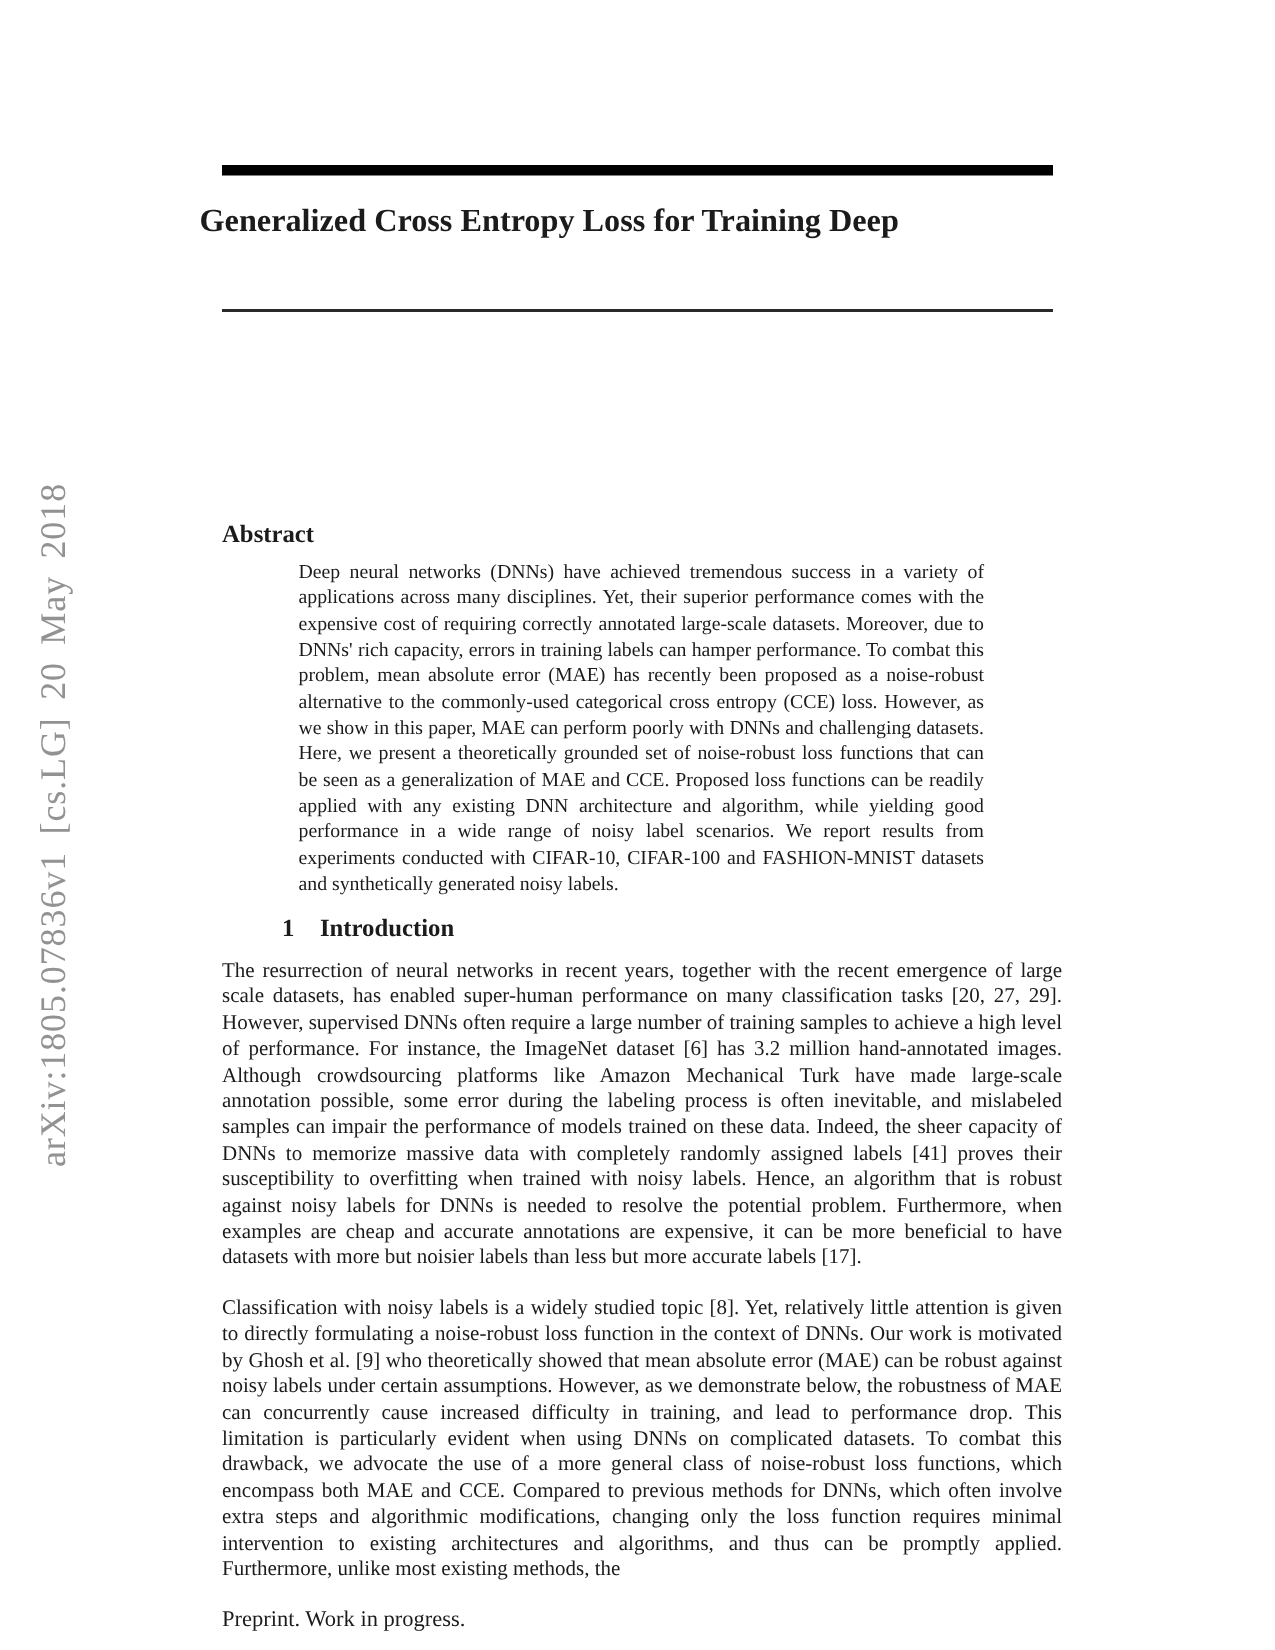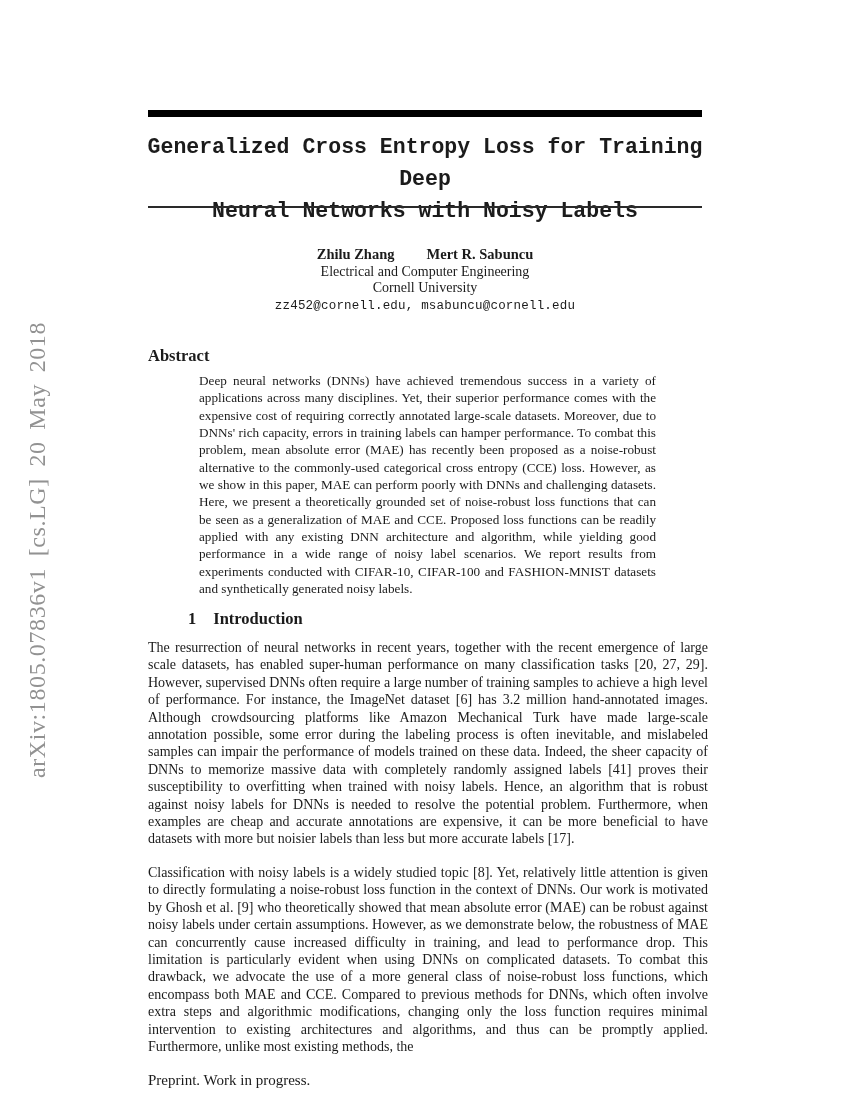--- a/index.html
+++ b/index.html
@@ -40,25 +40,23 @@
     left: 148px; top: 206px;
     width: 554px; height: 2px;
     background: #2a2a2a;
   }
 
   
   .title {
     position: absolute;
     left: 133px; top: 131px;
     width: 584px;
-    text-align: center;
     font-size: 21.5px;
     font-weight: bold;
     line-height: 32px;
-    font-family: Liberation Mono, monospace;
   }
 
   
   .authors {
     position: absolute;
     left: 148px; top: 246px;
     width: 554px;
     text-align: center;
     font-size: 14px;
     line-height: 16px;
@@ -124,33 +122,24 @@
 </style>
 </head>
 <body>
 
 <div class="page">
 
   <div class="watermark">arXiv:1805.07836v1 [cs.LG] 20 May 2018</div>
 
   <div class="rule-thick"></div>
 
-  <h1 class="title"><span>Generalized Cross Entropy Loss for Training Deep</span><br><span>Neural Networks with Noisy Labels</span></h1>
+  <h1 class="title"><span>Generalized Cross Entropy Loss for Training Deep</span><br></h1>
 
   <div class="rule-thin"></div>
 
-  <div class="authors">
-    <div class="author-names">
-      <span>Zhilu Zhang</span>
-      <span>Mert R. Sabuncu</span>
-    </div>
-    <div>Electrical and Computer Engineering</div>
-    <div>Cornell University</div>
-    <div class="author-emails">zz452@cornell.edu, msabuncu@cornell.edu</div>
-  </div>
 
   <div class="abstract-heading">Abstract</div>
 
   <div class="abstract-body">Deep neural networks (DNNs) have achieved tremendous success in a variety of applications across many disciplines. Yet, their superior performance comes with the expensive cost of requiring correctly annotated large-scale datasets. Moreover, due to DNNs' rich capacity, errors in training labels can hamper performance. To combat this problem, mean absolute error (MAE) has recently been proposed as a noise-robust alternative to the commonly-used categorical cross entropy (CCE) loss. However, as we show in this paper, MAE can perform poorly with DNNs and challenging datasets. Here, we present a theoretically grounded set of noise-robust loss functions that can be seen as a generalization of MAE and CCE. Proposed loss functions can be readily applied with any existing DNN architecture and algorithm, while yielding good performance in a wide range of noisy label scenarios. We report results from experiments conducted with CIFAR-10, CIFAR-100 and FASHION-MNIST datasets and synthetically generated noisy labels.</div>
 
   <div class="section-heading">
     <span class="section-number">1</span><span>Introduction</span>
   </div>
 
   <div class="body-text">

